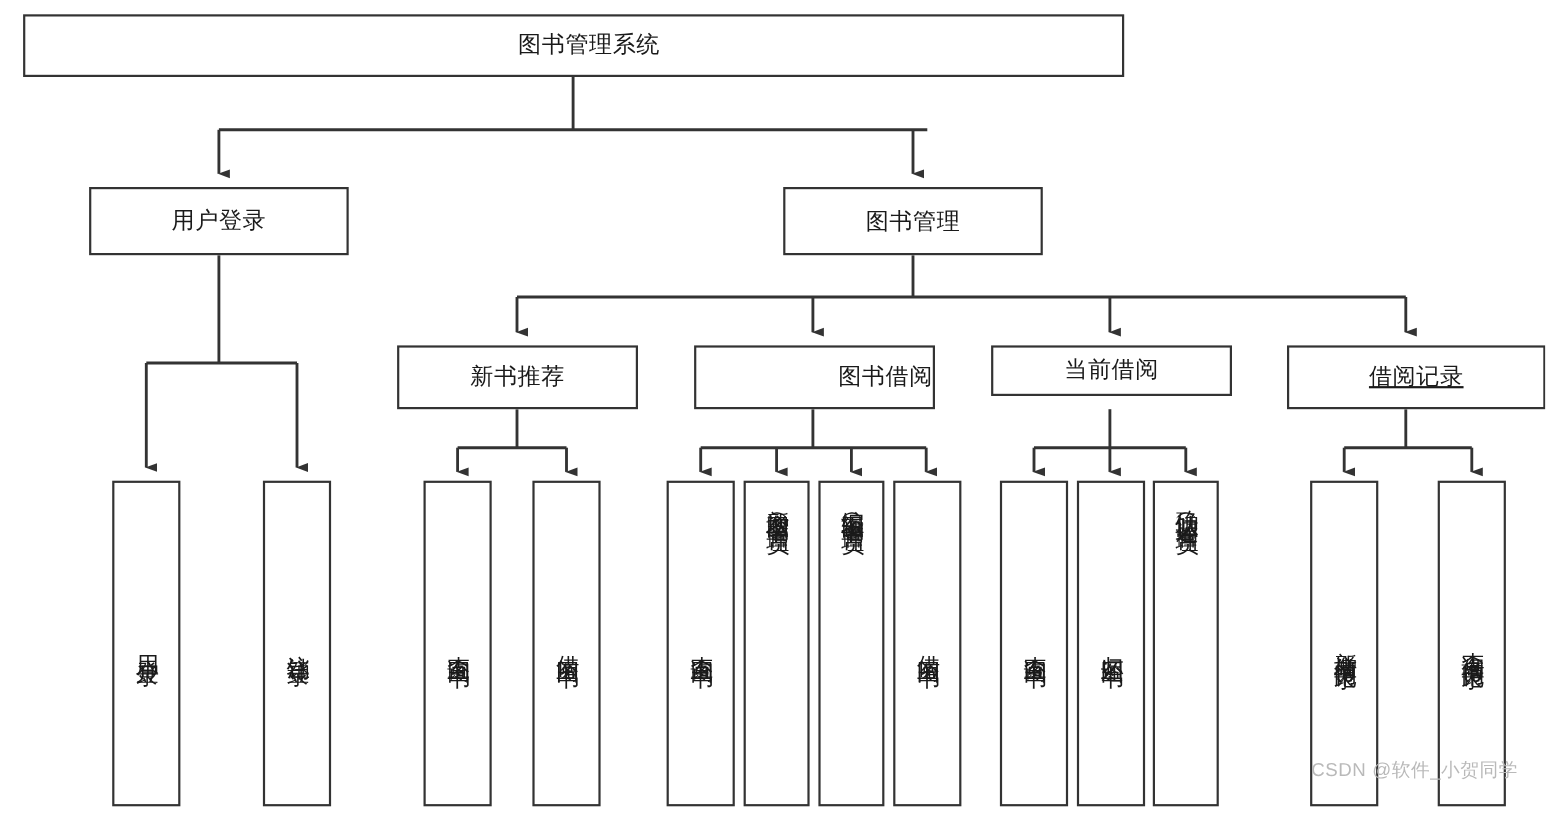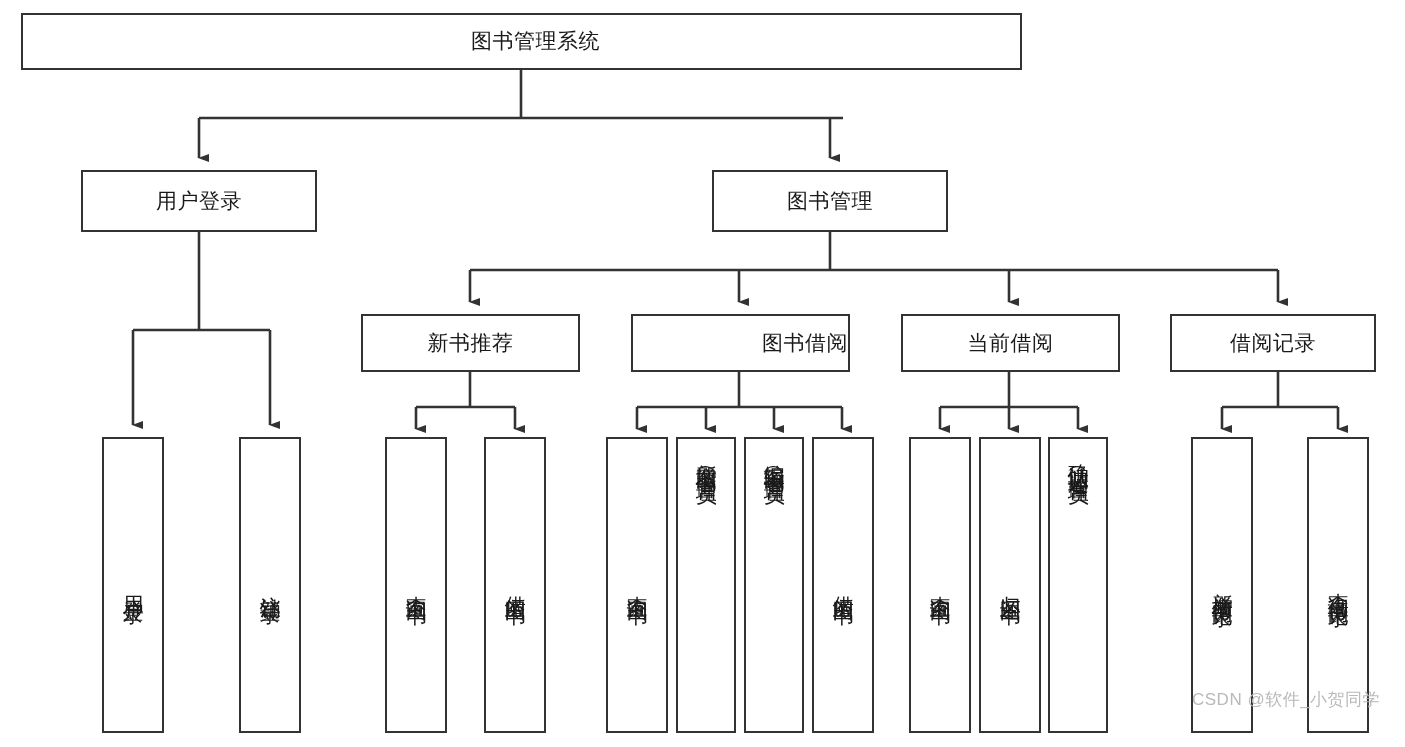--- a/index.html
+++ b/index.html
@@ -135,24 +135,24 @@
   <div class="node horizontal" style="left:712px; top:170px; width:236px; height:62px;font-family:Liberation Serif, serif;">
     <span class="node-label">图书管理</span>
   </div>
 
   <div class="node horizontal" style="left:361px; top:314px; width:219px; height:58px;">
     <span class="node-label">新书推荐</span>
   </div>
   <div class="node horizontal" style="left:631px; top:314px; width:219px; height:58px;justify-content:flex-end;">
     <span class="node-label">图书借阅</span>
   </div>
-  <div class="node horizontal" style="left:901px; top:314px; width:219px; height:58px;">
+  <div class="node horizontal" style="left:901px; top:314px; width:219px; height:46px;">
     <span class="node-label">当前借阅</span>
   </div>
-  <div class="node horizontal" style="left:1170px; top:314px; width:206px; height:58px;">
+  <div class="node horizontal" style="left:1170px; top:314px; width:235px; height:58px;text-decoration:underline;">
     <span class="node-label">借阅记录</span>
   </div>
 
   <div class="node vertical centered" style="left:102px; top:437px; width:62px; height:296px;">
     <span class="node-label">用户登录</span>
   </div>
   <div class="node vertical centered" style="left:239px; top:437px; width:62px; height:296px;">
     <span class="node-label">注销登录</span>
   </div>
 

